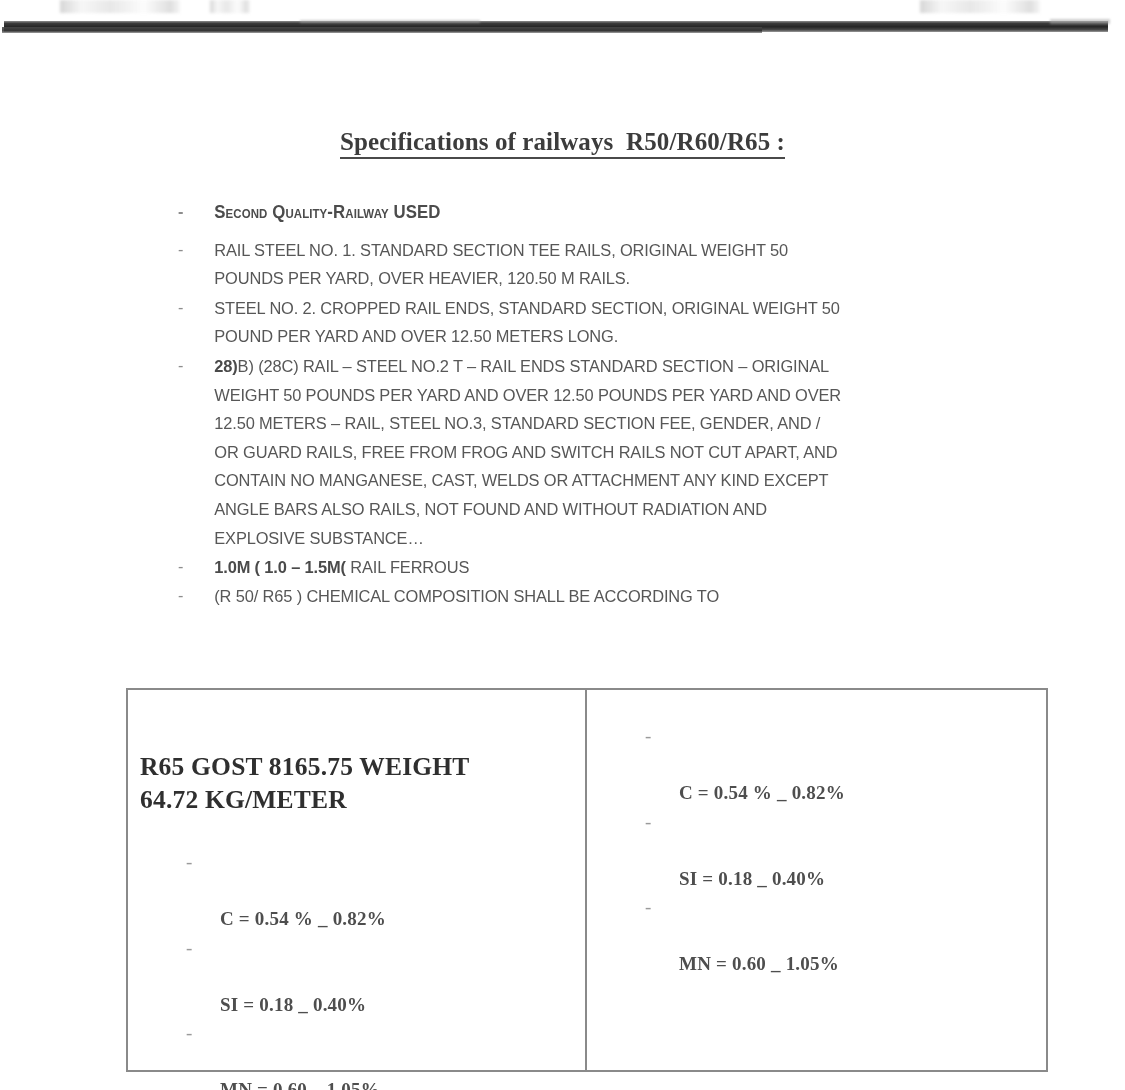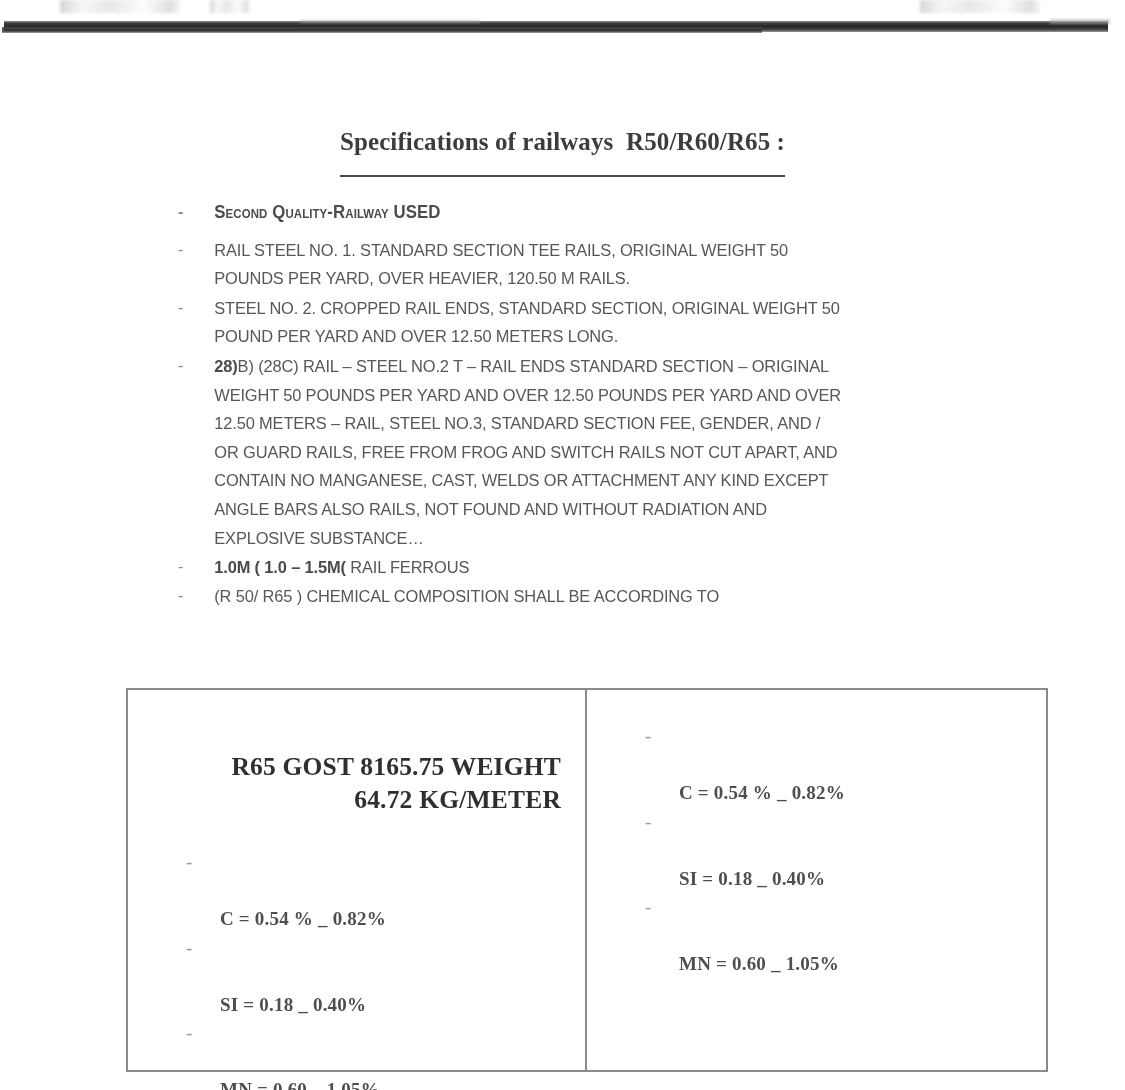--- a/index.html
+++ b/index.html
@@ -79,21 +79,21 @@
     text-align: center;
     font-family: "Liberation Serif", "DejaVu Serif", serif;
     font-weight: bold;
     font-size: 25px;
     color: #3c3c3c;
     letter-spacing: .1px;
     white-space: pre;
   }
   #doc-title .under {
     border-bottom: 2px solid #4a4a4a;
-    padding-bottom: 20px;
+    padding-bottom: 2px;
   }
 
   
   #spec-list {
     position: absolute;
     left: 178px;
     top: 198px;
     width: 700px;
   }
   .spec-item {
@@ -144,23 +144,23 @@
     position: relative;
     padding: 0;
   }
   .comp-cell.left { border-right: 2px solid #8a8a8a; }
   .comp-head {
     font-family: "Liberation Serif", "DejaVu Serif", serif;
     font-weight: bold;
     font-size: 25.5px;
     line-height: 33px;
     color: #2f2f2f;
-    text-align: right;
+    text-align: left;
     margin-top: 60px;
-    padding: 0 24px;
+    padding: 0 12px;
     letter-spacing: .2px;
     white-space: pre-line;
   }
   .comp-list {
     margin-top: 32px;
     padding-left: 58px;
   }
   .comp-row {
     position: relative;
     padding-left: 34px;

